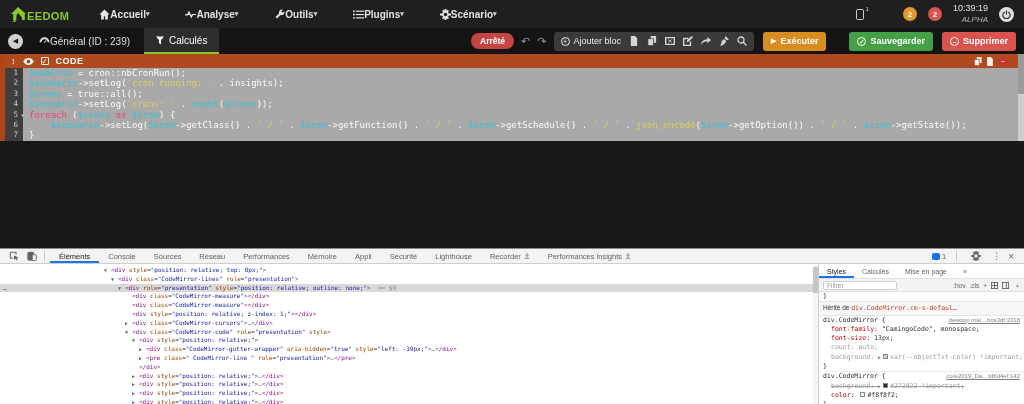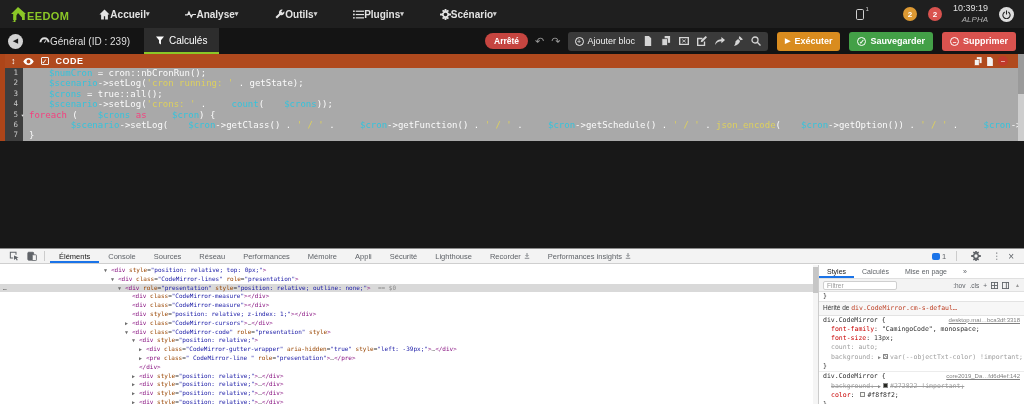--- a/index.html
+++ b/index.html
@@ -38,41 +38,41 @@
   .subnav-right { margin-left:auto; display:flex; align-items:center; gap:7px; }
   .status-pill { background:#c64540; color:#fff; font-size:8.5px; font-weight:bold; padding:3px 9px; border-radius:9px; }
   .hist-ico { color:#9a9a9a; font-size:11px; line-height:1; }
   .tool-group { display:flex; align-items:center; gap:8px; background:#3a3a3a; border-radius:3px; height:19px; padding:0 7px; }
   .add-block { display:flex; align-items:center; gap:4px; color:#f0f0f0; font-size:9px; }
   .plus-circle { width:9px; height:9px; border:1px solid #f0f0f0; border-radius:50%; font-size:7px; line-height:7px; text-align:center; color:#f0f0f0; }
   .icon-btn svg { width:10px; height:10px; fill:#d5d5d5; }
   .btn { height:19px; display:flex; align-items:center; gap:4px; padding:0 8px; border-radius:3px; color:#fff; font-size:9px; font-weight:bold; }
   .btn .glyph { font-size:7px; }
   .btn-exec { background:#d98c1f; margin-left:2px; }
-  .btn-save { background:#43a047; margin-left:2px; }
+  .btn-save { background:#43a047; margin-left:16px; }
   .btn-del  { background:#d9534f; margin-left:2px; }
   .circle-glyph { width:9px; height:9px; border:1px solid #fff; border-radius:50%; font-size:6.5px; line-height:7.5px; text-align:center; }
 
   
   .code-block { position:absolute; top:54px; left:0; right:0; }
   .code-header { height:14px; background:#b04a1e; border-left:5px solid #ad4519; display:flex; align-items:center; gap:7px; padding:0 6px; color:#fff; }
   .drag-ico { font-size:9px; font-weight:bold; line-height:1; }
   .code-header .eye svg { width:11px; height:7px; fill:#fff; }
   .hdr-check { width:8px; height:8px; border:1px solid #f2f2f2; border-radius:1px; font-size:7px; line-height:7px; text-align:center; color:#fff; }
   .code-title { font-size:9px; font-weight:bold; letter-spacing:.5px; }
   .hdr-right { margin-left:auto; display:flex; align-items:center; gap:4px; margin-right:10px; }
   .hdr-right svg { width:8px; height:9px; fill:#f3f3f3; }
   .minus-circle { width:10px; height:10px; border-radius:50%; background:#c0392b; color:#fff; font-size:7px; line-height:9px; text-align:center; }
   .editor { border-left:5px solid #ad4519; }
   .code-row { display:flex; height:10.4px; }
   .gutter { flex:0 0 18px; background:#3e3e3e; color:#c9c9c9; font:7.5px/10.4px "DejaVu Sans Mono",monospace; text-align:right; padding-right:5px; position:relative; }
   .fold { position:absolute; right:-1px; top:0; font-size:5px; color:#e8e8e8; }
   .line { flex:1; background:#a9a9a9; font:9px/10.4px "DejaVu Sans Mono",monospace; padding-left:6px; white-space:pre; overflow:hidden; }
   .tok-p { color:#fbfbfb; }
-  .tok-v { color:#35c3dc;margin-left:20px; }
+  .tok-v { color:#35c3dc; }
   .tok-s { color:#ddd05e; }
   .tok-k { color:#f4417f; }
   .ed-scrollbar { position:absolute; top:0; right:0; width:6px; height:87px; background:#cdcdcd; }
   .ed-scrollbar .thumb { width:6px; height:40px; background:#9a9a9a; }
 
   
   .devtools { position:absolute; top:248px; left:0; right:0; bottom:0; background:#fff; border-top:1px solid #8a8a8a; }
   .dt-toolbar { height:15px; background:#f3f3f3; border-bottom:1px solid #cfcfcf; display:flex; align-items:center; padding:0 5px; }
   .dt-ico { margin:0 4px; color:#5f6368; }
   .dt-ico svg { width:10px; height:10px; fill:#5f6368; stroke:#5f6368; }
@@ -328,21 +328,21 @@
       <span class="minus-circle">–</span>
     </span>
   </div>
   <div class="editor">
       <div class="code-row">
         <div class="gutter">1</div>
         <div class="line"><span class="tok-v">$numCron</span><span class="tok-p"> = cron::nbCronRun();</span></div>
       </div>
       <div class="code-row">
         <div class="gutter">2</div>
-        <div class="line"><span class="tok-v">$scenario</span><span class="tok-p">-&gt;setLog(</span><span class="tok-s">'cron running: '</span><span class="tok-p"> . getState);</span></div>
+        <div class="line"><span class="tok-v">$scenario</span><span class="tok-p">-&gt;setLog(</span><span class="tok-s">'cron running: '</span><span class="tok-p"> . insights);</span></div>
       </div>
       <div class="code-row">
         <div class="gutter">3</div>
         <div class="line"><span class="tok-v">$crons</span><span class="tok-p"> = true::all();</span></div>
       </div>
       <div class="code-row">
         <div class="gutter">4</div>
         <div class="line"><span class="tok-v">$scenario</span><span class="tok-p">-&gt;setLog(</span><span class="tok-s">'crons: '</span><span class="tok-p"> . </span><span class="tok-v">count</span><span class="tok-p">(</span><span class="tok-v">$crons</span><span class="tok-p">));</span></div>
       </div>
       <div class="code-row">

